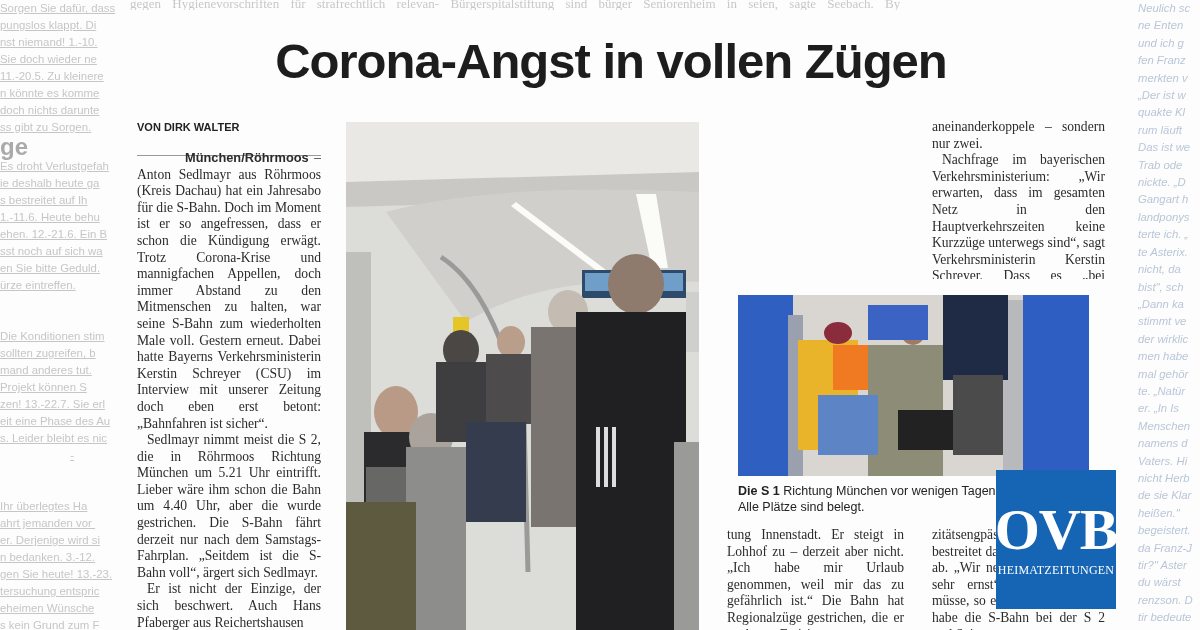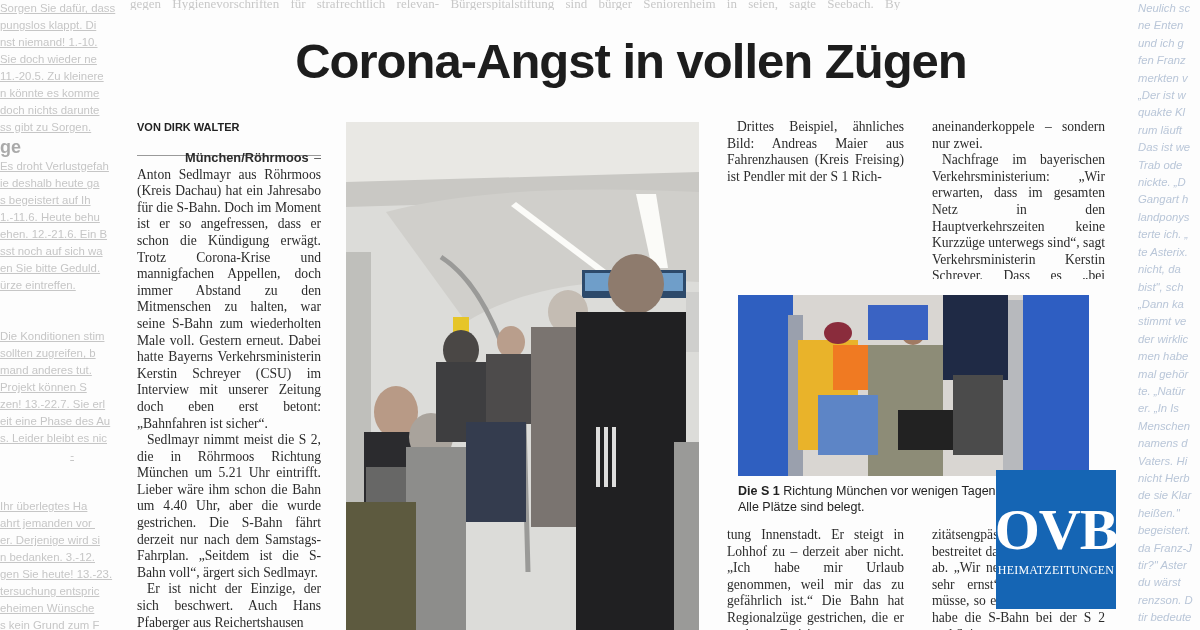--- a/index.html
+++ b/index.html
@@ -7,29 +7,29 @@
   body { position: relative; font-family: "DejaVu Serif", serif; color: #2a2a2a; }
 
   .topstrip { position: absolute; left: 130px; top: -4px; width: 990px; height: 14px; overflow: hidden;
     font-family: "Liberation Serif", serif; font-size: 13px; color: #c8c8c8; word-spacing: 8px; white-space: nowrap; }
 
   
   .leftcol { position: absolute; left: 0; top: 0; width: 124px; height: 630px; overflow: hidden;
     font-family: "Liberation Sans", sans-serif; font-size: 11.4px; line-height: 17px; color: #c6c6c6; }
   .leftcol .line { white-space: nowrap; text-align: right; position: relative; padding-right: 2px; text-decoration: underline; }
   .leftcol .line .tail { color: #333; margin-left: 48px; }
-  .leftcol .head { font-size: 18px; font-weight: bold; color: #aaa; height: 22px; line-height: 22px; white-space: nowrap; }
+  .leftcol .head { font-size: 24px; font-weight: bold; color: #aaa; height: 22px; line-height: 22px; white-space: nowrap; }
   .leftcol .gap2 { height: 34px; }
 
   
   .rightcol { position: absolute; left: 1138px; top: 0; width: 62px; height: 630px; overflow: hidden;
     font-family: "Liberation Sans", sans-serif; font-style: italic; font-size: 11.3px; line-height: 17.4px; color: #b9c6d8; }
   .rightcol .line { white-space: nowrap; }
 
-  .headline { position: absolute; left: 236px; top: 33px; width: 790px; text-align: center;
+  .headline { position: absolute; left: 216px; top: 33px; width: 790px; text-align: center;
     font-family: "Liberation Sans", sans-serif; font-weight: bold; font-size: 49px; letter-spacing: -1px; color: #1d1d1d; }
 
   .byline { position: absolute; left: 137px; top: 121px; width: 184px; font-family: "Liberation Sans", sans-serif;
     font-weight: bold; font-size: 11px; color: #222; padding-bottom: 22px; border-bottom: 1px solid #9a9a9a; }
 
   .col { position: absolute; font-family: "Liberation Serif", serif; font-size: 13.6px; line-height: 16.6px; color: #2b2b2b;
     text-align: justify; }
   .col p { text-indent: 0; }
   .col p.ind { text-indent: 10px; }
   .col .dateline { font-family: "Liberation Sans", sans-serif; font-weight: bold; font-size: 12.8px; padding-left: 48px; }
@@ -61,21 +61,21 @@
     <div class="line"><span>pungslos klappt. Di</span><span class="tail">es</span></div>
     <div class="line"><span>nst niemand! 1.-10.</span><span class="tail">5.</span></div>
     <div class="line"><span>Sie doch wieder ne</span><span class="tail">ue</span></div>
     <div class="line"><span>11.-20.5. Zu kleinere</span><span class="tail">n</span></div>
     <div class="line"><span>n könnte es komme</span><span class="tail">n.</span></div>
     <div class="line"><span>doch nichts darunte</span><span class="tail">r,</span></div>
     <div class="line"><span>ss gibt zu Sorgen.</span><span class="tail"></span></div>
     <div class="head">ge</div>
     <div class="line"><span>Es droht Verlustgefah</span><span class="tail">r.</span></div>
     <div class="line"><span>ie deshalb heute ga</span><span class="tail">nz</span></div>
-    <div class="line"><span>s begeistert auf Ih</span><span class="tail">re</span></div>
+    <div class="line"><span>s bestreitet auf Ih</span><span class="tail">re</span></div>
     <div class="line"><span>1.-11.6. Heute behu</span><span class="tail">t-</span></div>
     <div class="line"><span>ehen. 12.-21.6. Ein B</span><span class="tail">e-</span></div>
     <div class="line"><span>sst noch auf sich wa</span><span class="tail">r-</span></div>
     <div class="line"><span>en Sie bitte Geduld.</span><span class="tail">Er</span></div>
     <div class="line"><span>ürze eintreffen.</span><span class="tail"></span></div>
     <div class="gap2"></div>
     <div class="line"><span>Die Konditionen stim</span><span class="tail">n-</span></div>
     <div class="line"><span>sollten zugreifen, b</span><span class="tail">e-</span></div>
     <div class="line"><span>mand anderes tut.</span><span class="tail">2.-</span></div>
     <div class="line"><span>Projekt können S</span><span class="tail">ie</span></div>
@@ -172,21 +172,20 @@
     <rect x="250" y="305" width="4" height="60" fill="#ddd"></rect>
     <rect x="258" y="305" width="4" height="60" fill="#ddd"></rect>
     <rect x="266" y="305" width="4" height="60" fill="#ddd"></rect>
     <rect x="120" y="300" width="60" height="100" fill="#343c4e"></rect>
     <rect x="328" y="320" width="25" height="188" fill="#9a9a98"></rect>
     <rect x="340" y="170" width="13" height="60" fill="#cfcfcd"></rect>
   </svg>
 </div>
 
 <div class="col col2">
-  <p class="ind">Drittes Beispiel, ähnliches Bild: Andreas Maier aus Fahrenzhausen (Kreis Freising) ist Pendler mit der S 1 Rich-</p>
 </div>
 
 <div class="col col3">
   <p>aneinanderkoppele – sondern nur zwei.</p>
   <p class="ind">Nachfrage im bayerischen Verkehrsministerium: „Wir erwarten, dass im gesamten Netz in den Hauptverkehrszeiten keine Kurzzüge unterwegs sind“, sagt Verkehrsministerin Kerstin Schreyer. Dass es „bei einzelnen Zügen zu Kapa-</p>
 </div>
 
 <div class="photo-side">
   <svg width="351" height="181" viewBox="0 0 351 181">
     <rect width="351" height="181" fill="#d9d6d2"></rect>

